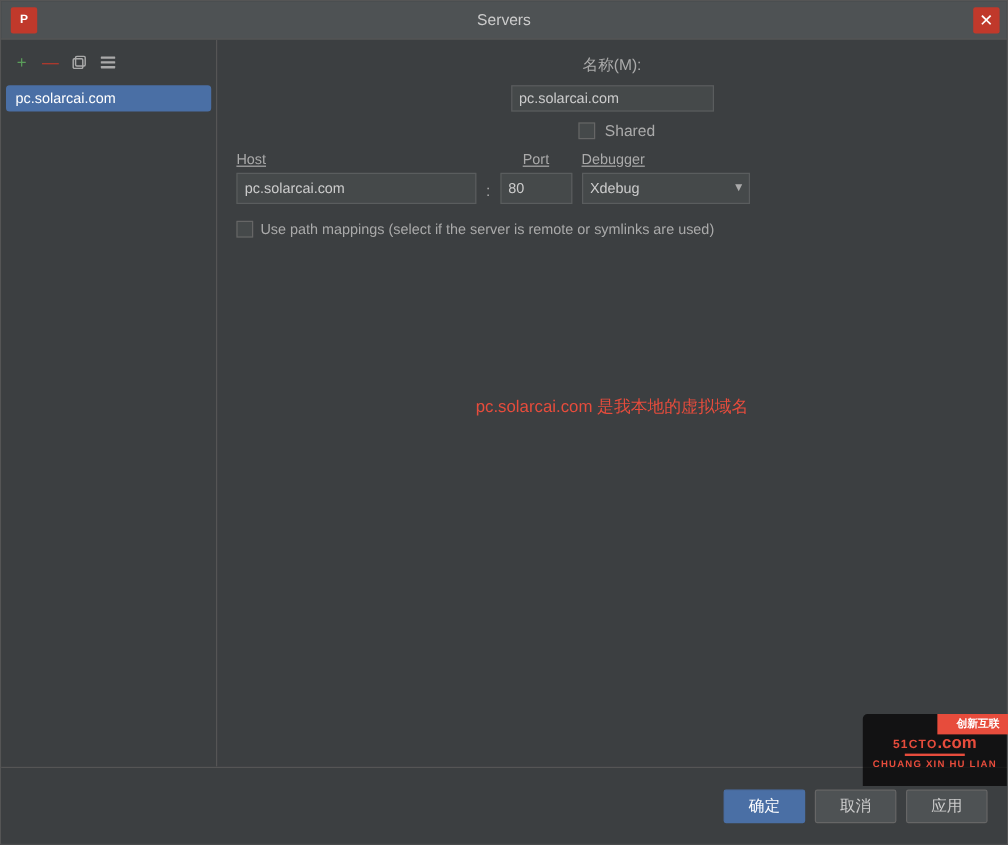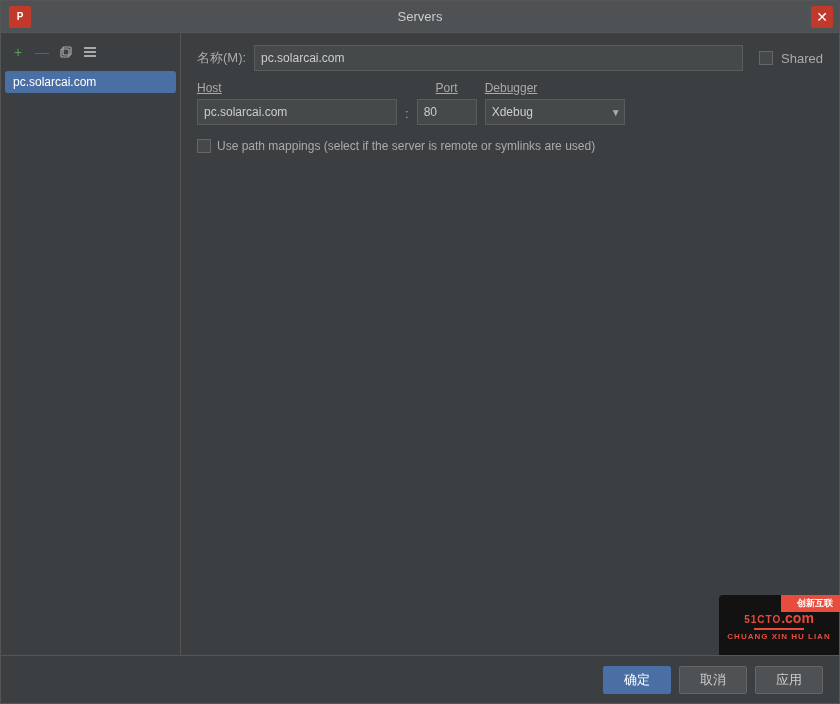--- a/index.html
+++ b/index.html
@@ -114,20 +114,21 @@
       flex: 1;
       padding: 12px 16px;
       display: flex;
       flex-direction: column;
       gap: 10px;
     }
     .form-row {
       display: flex;
       align-items: center;
       gap: 8px;
+      flex-direction: column;
     }
     .form-label {
       color: #aaa;
       font-size: 13px;
       white-space: nowrap;
     }
     .form-input {
       background: #45494a;
       border: 1px solid #5a5d5e;
       color: #ccc;
@@ -234,21 +235,21 @@
     .annotation-text {
       color: #e74c3c;
       font-size: 14px;
       position: absolute;
       left: 50%;
       top: 50%;
       transform: translate(-50%, -30%);
       white-space: nowrap;
     }
     .footer {
-      height: 48px;
+      height: 64px;
       display: flex;
       align-items: center;
       justify-content: flex-end;
       padding: 0 16px;
       gap: 8px;
       border-top: 1px solid #555;
       flex-shrink: 0;
       background: #3c3f41;
     }
     .footer-btn {
@@ -364,20 +365,21 @@
             <span class="select-arrow">▼</span>
           </div>
         </div>
       </div>
 
       <div class="path-mapping-row">
         <div class="path-checkbox"></div>
         <span class="path-label">Use path mappings (select if the server is remote or symlinks are used)</span>
       </div>
 
+      <div class="annotation-text">pc.solarcai.com  是我本地的虚拟域名</div>
     </div>
   </div>
 
   <div class="footer">
     <button class="footer-btn primary">确定</button>
     <button class="footer-btn">取消</button>
     <button class="footer-btn">应用</button>
   </div>
 
   <div class="watermark">

